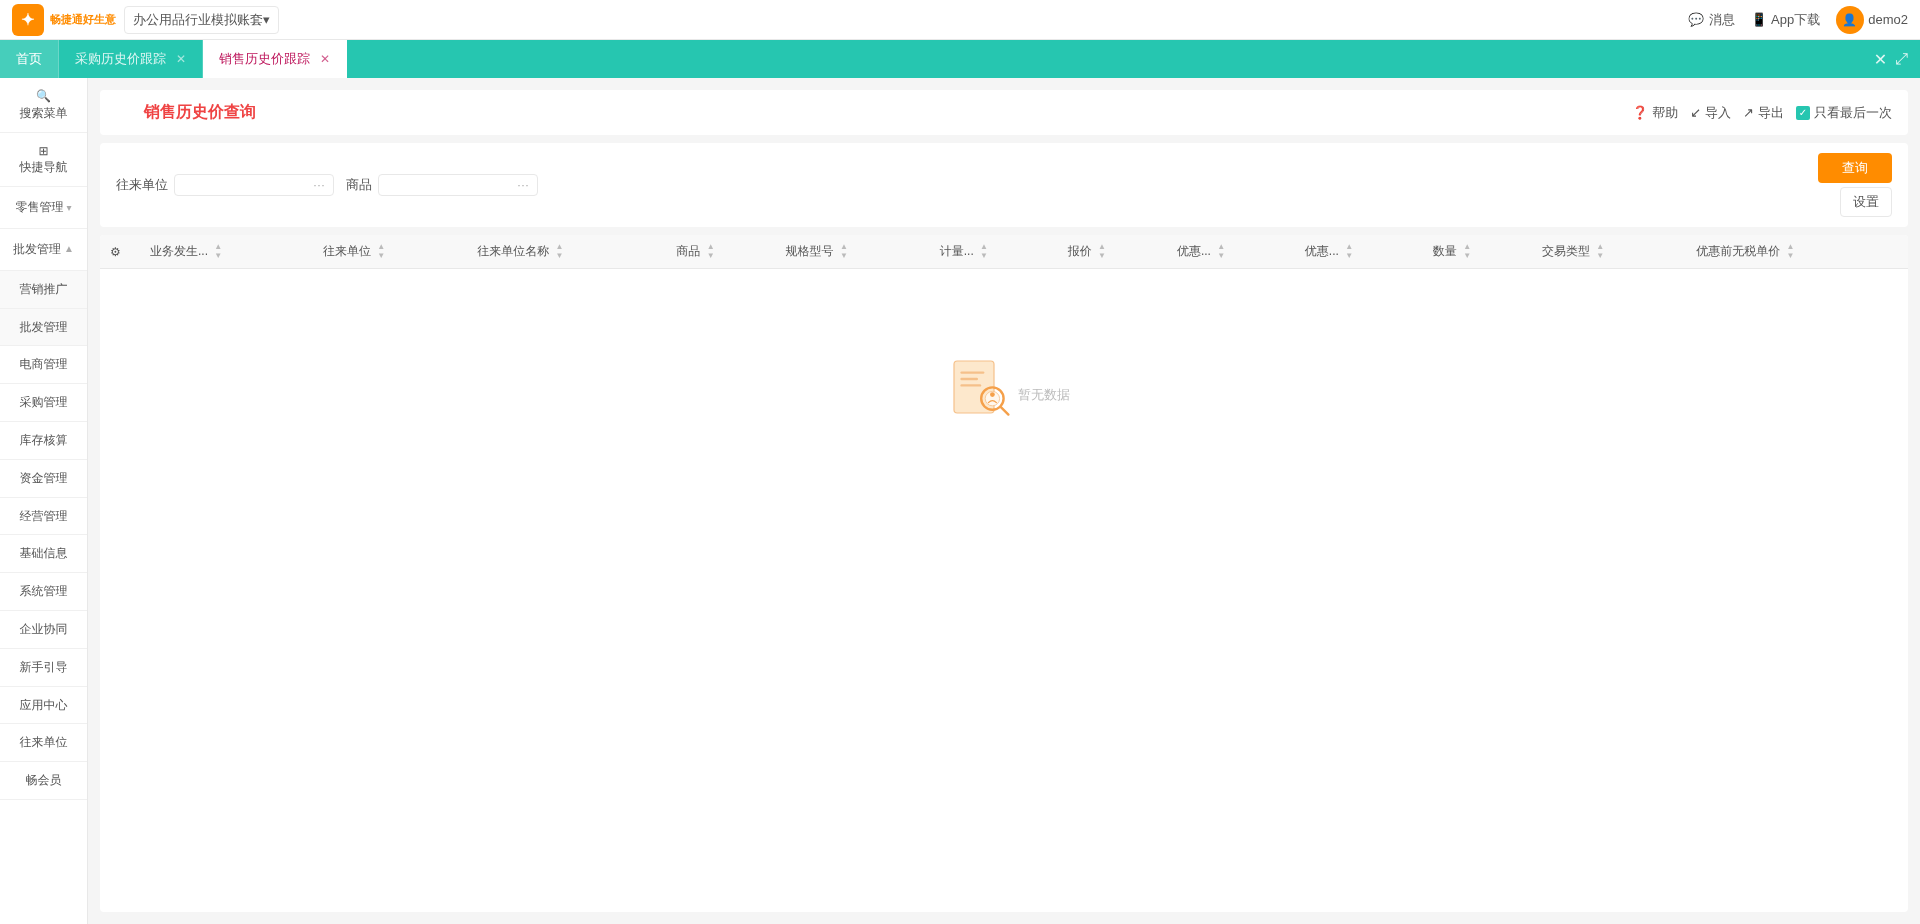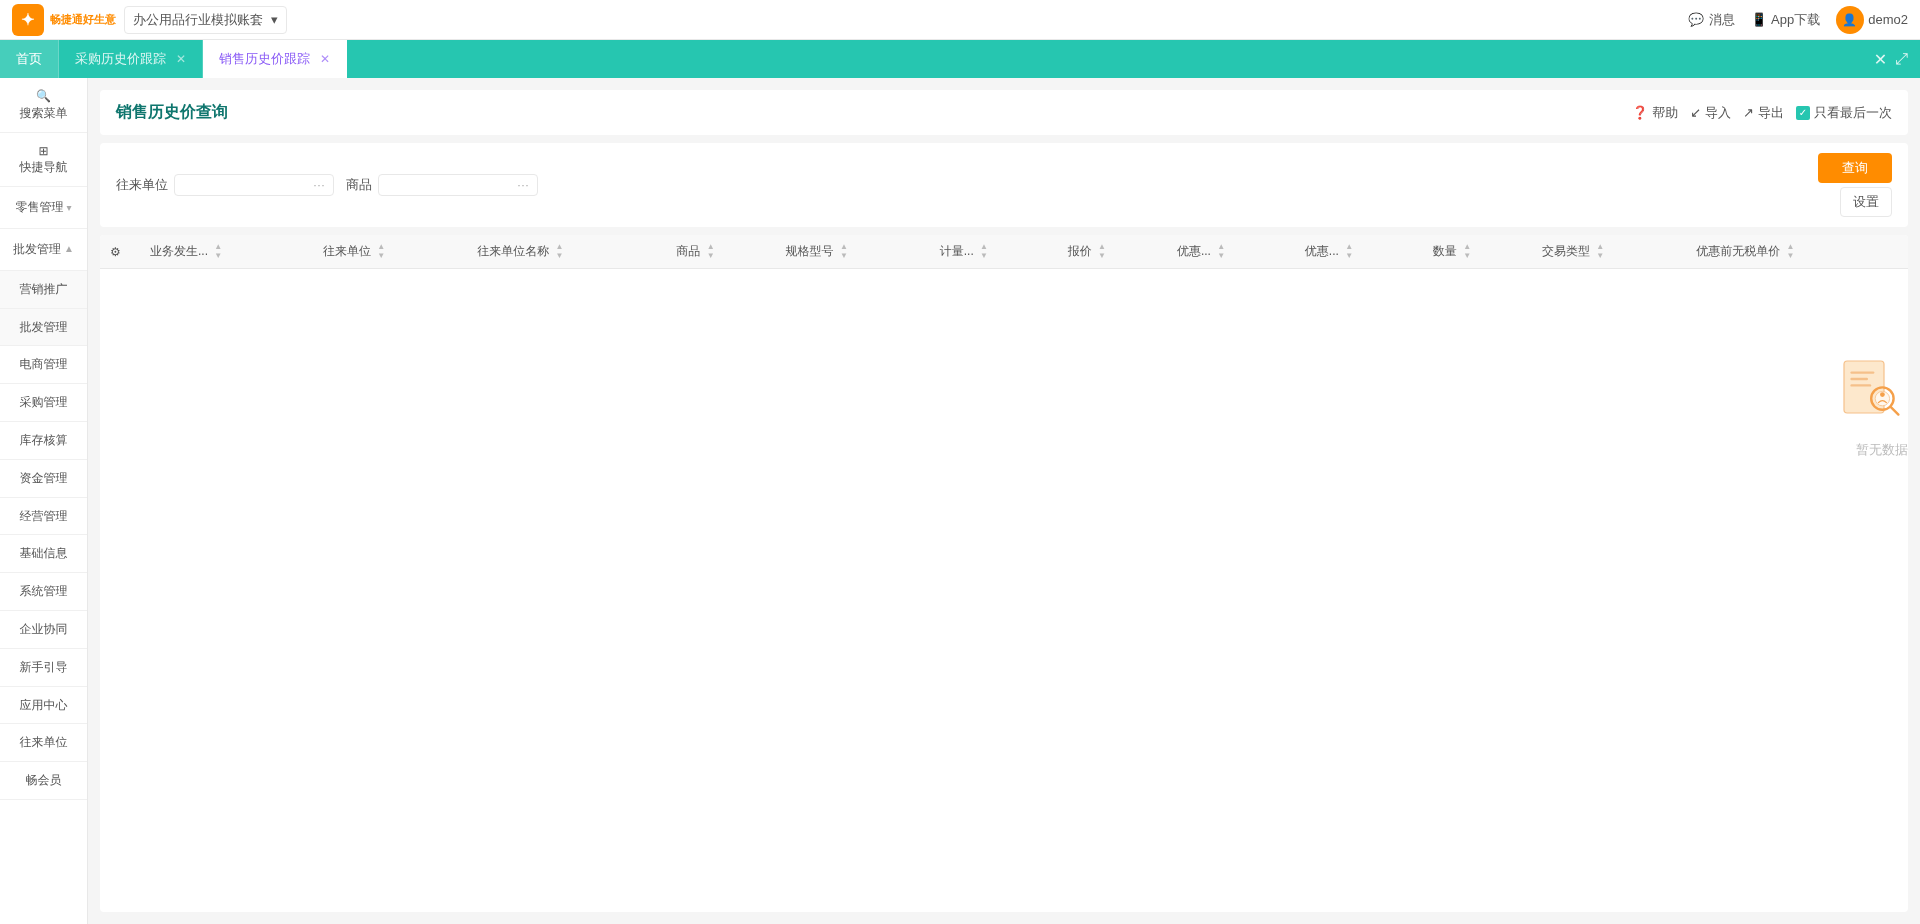--- a/index.html
+++ b/index.html
@@ -40,21 +40,21 @@
     }
     .logo-text {
       font-size: 11px;
       color: #ff8c00;
       line-height: 1.3;
       font-weight: bold;
     }
     .dropdown-selector {
       display: flex;
       align-items: center;
-      gap: 8px;
+      gap: 0;
       padding: 4px 8px;
       border: 1px solid #e8e8e8;
       border-radius: 4px;
       cursor: pointer;
       font-size: 13px;
       color: #555;
       background: #fff;
     }
     .top-header-right {
       display: flex;
@@ -103,21 +103,21 @@
       border-right: 1px solid rgba(255,255,255,0.2);
       justify-content: flex-end;
     }
     .tab.home {
       background: rgba(255,255,255,0.15);
       color: white;
       font-weight: 500;
     }
     .tab.active {
       background: white;
-      color: #8b5cf6;
+      color: #be185d;
       font-weight: 500;
     }
     .tab-close {
       font-size: 12px;
       opacity: 0.7;
       cursor: pointer;
       margin-left: 4px;
     }
     .tab-bar-right {
       margin-left: auto;
@@ -198,21 +198,22 @@
       display: flex;
       align-items: center;
       justify-content: space-between;
       background: #fff;
       padding: 12px 16px;
       border-radius: 4px;
     }
     .page-title {
       font-size: 16px;
       font-weight: bold;
-      color: #0f766e;
+      color: #ef4444;
+      margin-left: 28px;
     }
     .page-header-actions {
       display: flex;
       align-items: center;
       gap: 12px;
     }
     .header-action-item {
       display: flex;
       align-items: center;
       gap: 4px;
@@ -362,22 +363,22 @@
       line-height: 1;
     }
     .gear-th {
       width: 40px;
       text-align: center;
     }
 
     
     .empty-state {
       display: flex;
-      flex-direction: column;
-      align-items: flex-end;
+      flex-direction: row;
+      align-items: center;
       justify-content: center;
       padding: 80px 0;
     }
     .empty-icon {
       width: 80px;
       height: 80px;
       margin-bottom: 12px;
       position: relative;
     }
     .empty-text {

